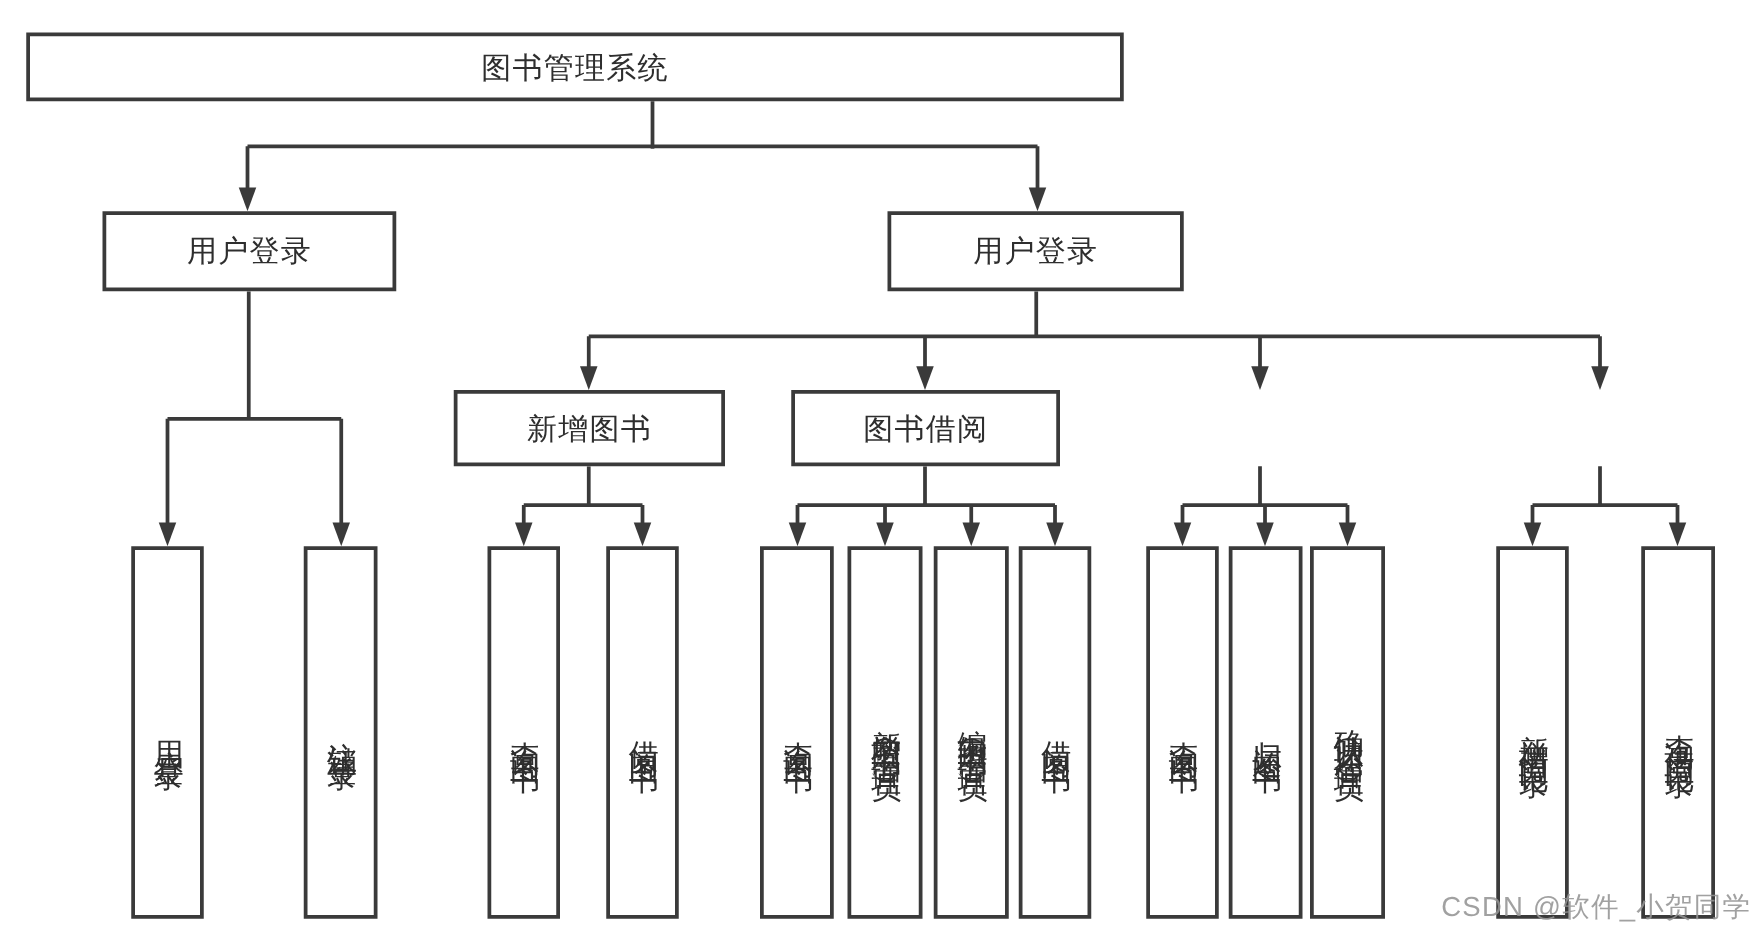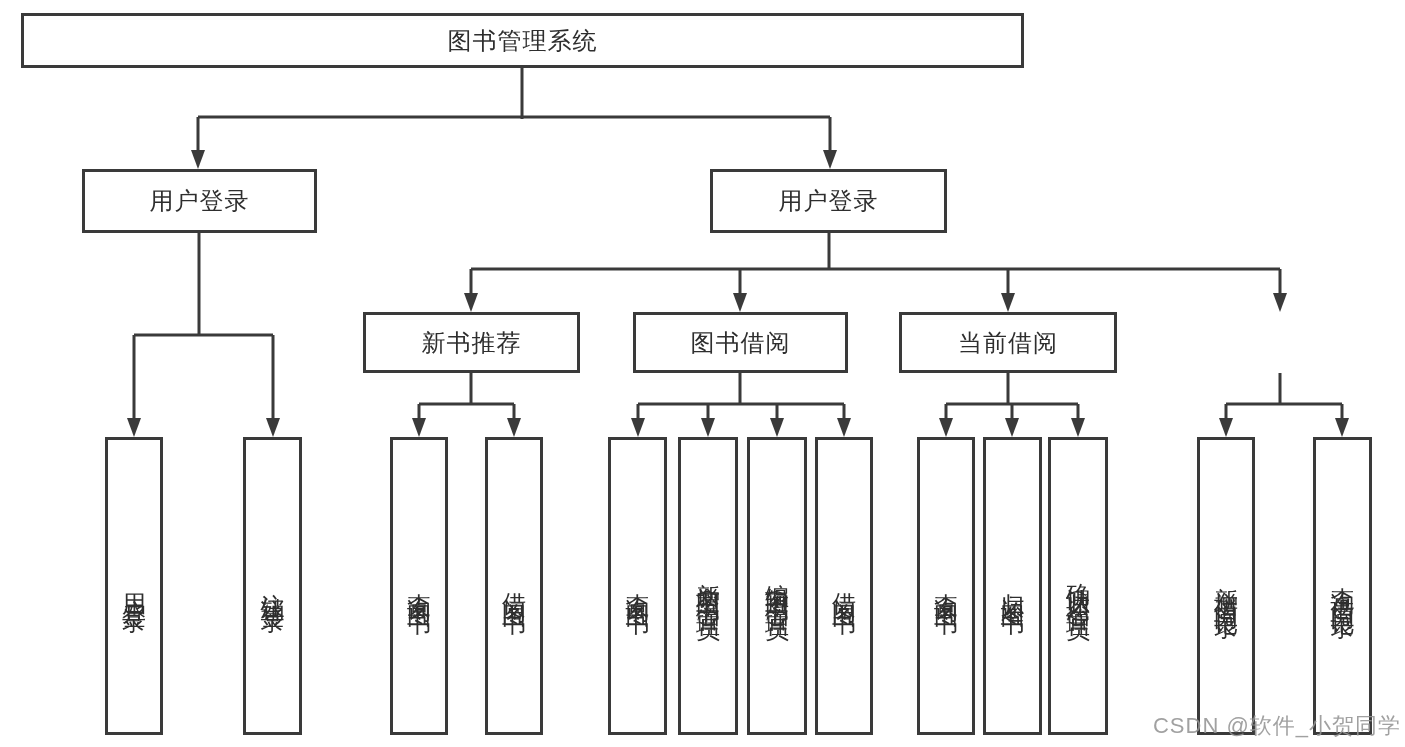--- a/index.html
+++ b/index.html
@@ -112,28 +112,27 @@
     <use href="#ah" transform="translate(708,437)"></use>
     <use href="#ah" transform="translate(777,437)"></use>
     <use href="#ah" transform="translate(844,437)"></use>
     <use href="#ah" transform="translate(946,437)"></use>
     <use href="#ah" transform="translate(1012,437)"></use>
     <use href="#ah" transform="translate(1078,437)"></use>
     <use href="#ah" transform="translate(1226,437)"></use>
     <use href="#ah" transform="translate(1342,437)"></use>
   </svg>
 
-  <div class="box h" style="left:21px; top:13px; width:1003px; height:55px">图书管理系统</div>
+  <div class="box h" style="left:21px; top:26px; width:878px; height:55px">图书管理系统</div>
 
   <div class="box h" style="left:82px; top:169px; width:235px; height:64px">用户登录</div>
   <div class="box h" style="left:710px; top:169px; width:237px; height:64px">用户登录</div>
 
-  <div class="box h" style="left:363px; top:312px; width:217px; height:61px">新书推荐</div>
+  <div class="box h" style="left:363px; top:312px; width:217px; height:61px">新增图书</div>
   <div class="box h" style="left:633px; top:312px; width:215px; height:61px">图书借阅</div>
-  <div class="box h" style="left:899px; top:312px; width:218px; height:61px">当前借阅</div>
 
   <div class="box leaf" style="left:105px">
     <span class="vtext">用户登录</span>
   </div>
   <div class="box leaf" style="left:243px; width:59px">
     <span class="vtext">注销登录</span>
   </div>
 
   <div class="box leaf" style="left:390px">
     <span class="vtext">查询图书</span>

